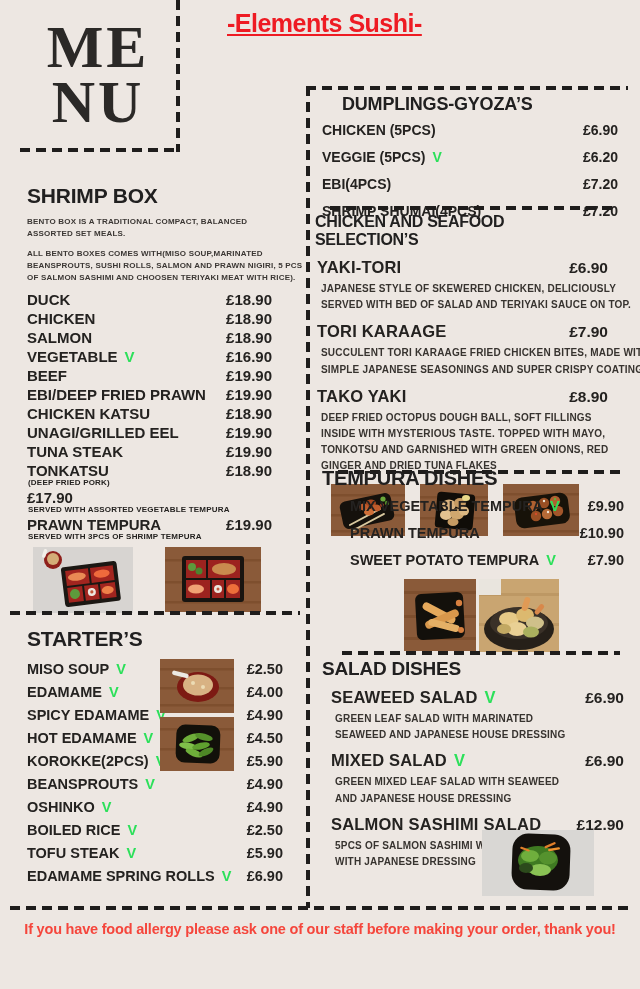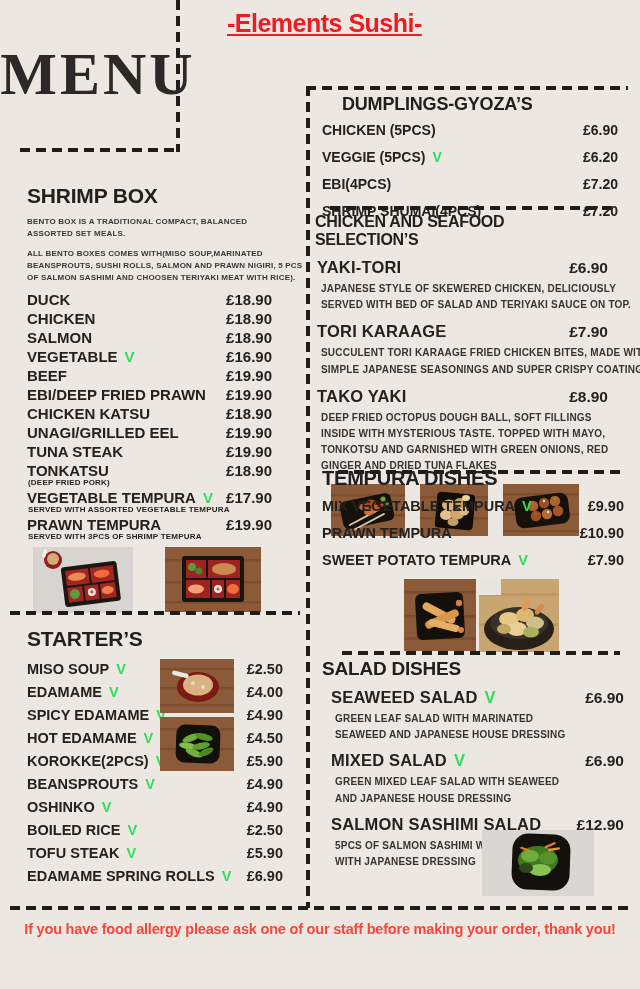--- a/index.html
+++ b/index.html
@@ -6,21 +6,21 @@
   body{
     width:640px;height:989px;position:relative;overflow:hidden;
     background:#EDE7E2;color:#242220;
     font-family:"Liberation Sans",sans-serif;
   }
   
   .dashh{position:absolute;height:4px;background:repeating-linear-gradient(90deg,#1f1d1c 0 10px,transparent 10px 16px);}
   .dashv{position:absolute;width:4px;background:repeating-linear-gradient(180deg,#1f1d1c 0 10px,transparent 10px 16px);}
   
   .logo{position:absolute;left:20px;top:4px;width:156px;height:142px;
-    display:flex;flex-direction:row;align-items:center;justify-content:center;
+    display:flex;flex-direction:column;align-items:center;justify-content:center;
     font-family:"Liberation Serif",serif;font-weight:700;font-size:60px;line-height:.92;
     letter-spacing:3px;color:#2b2927;}
   .brand{position:absolute;left:227px;top:9px;font-size:25px;font-weight:700;
     letter-spacing:-.5px;color:#EE1B23;text-decoration:underline;}
   
   .sec{font-size:21px;font-weight:700;letter-spacing:-.2px;margin:0;color:#212020;}
   .sec.mid{font-size:18px;}
   .sec.wide{font-size:16px;letter-spacing:-.3px;}
   .sec.t20{font-size:20px;}
   .sec.t19{font-size:19px;}
@@ -51,21 +51,21 @@
   #seafood .sec{margin-left:7px;}
   .dish{margin-top:9px;}
   .dish .mrow{margin-left:9px;}
   .dish .dname{font-weight:700;font-size:16.5px;letter-spacing:.2px;}
   .dish .mprice{font-size:15.5px;}
   .ddesc{font-size:10px;font-weight:700;line-height:1.62;margin:4px 0 0 13px;
     white-space:pre;letter-spacing:.2px;color:#37332f;}
   .cs-photos{display:flex;gap:15px;margin:9px 0 0 23px;}
   #tempura{position:absolute;left:322px;top:467px;width:302px;}
   #tempura .list{margin-top:8px;}
-  #tempura .bitem{margin-bottom:11px;}
+  #tempura .bitem{margin-bottom:11px;margin-left:28px;}
   #tempura .mname,#tempura .mprice{font-size:14.5px;}
   .tempura-photos{display:flex;gap:3px;margin:2px 0 0 82px;}
   #salads{position:absolute;left:322px;top:658px;width:302px;}
   #salads .dish{margin-top:8px;}
   .salad-photo-wrap{position:absolute;left:160px;top:172px;}
   
   .footer{position:absolute;left:0;top:921px;width:640px;text-align:center;
     font-size:14.5px;font-weight:700;letter-spacing:-.2px;color:#F5463C;}
   svg{display:block;}
 </style>
@@ -168,21 +168,20 @@
       <div class="bitem">
         <div class="mrow">
           <span class="mname"><b>TONKATSU</b></span>
           <span class="mprice">£18.90</span>
         </div>
         <div class="note">(DEEP FRIED PORK)</div>
       </div>
 
       <div class="bitem">
         <div class="mrow">
-          <span class="mname"><b>VEGETABLE TEMPURA</b><span class="vmark">V</span></span>
           <span class="mprice">£17.90</span>
         </div>
         <div class="note">SERVED WITH ASSORTED VEGETABLE TEMPURA</div>
       </div>
 
       <div class="bitem">
         <div class="mrow">
           <span class="mname"><b>PRAWN TEMPURA</b></span>
           <span class="mprice">£19.90</span>
         </div>

